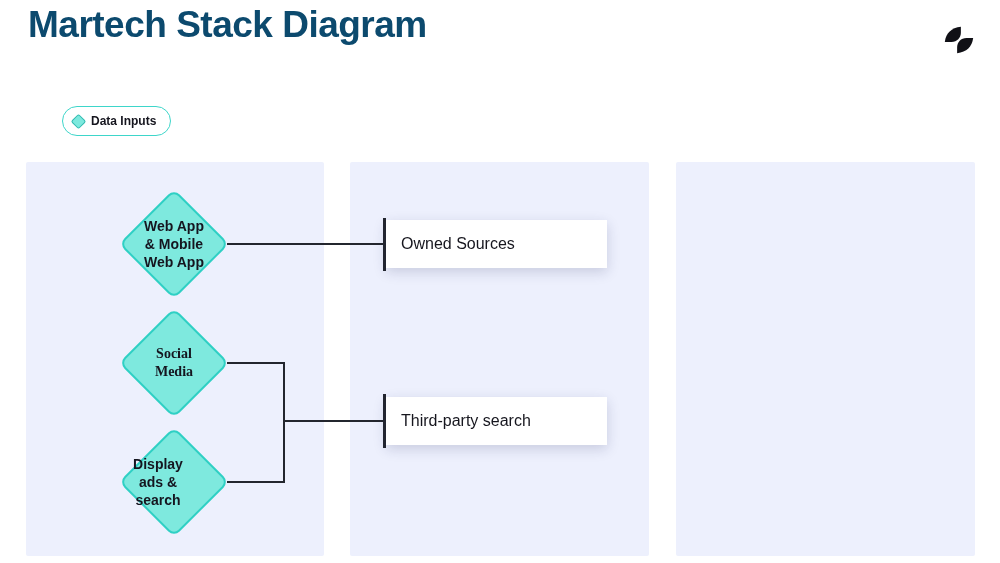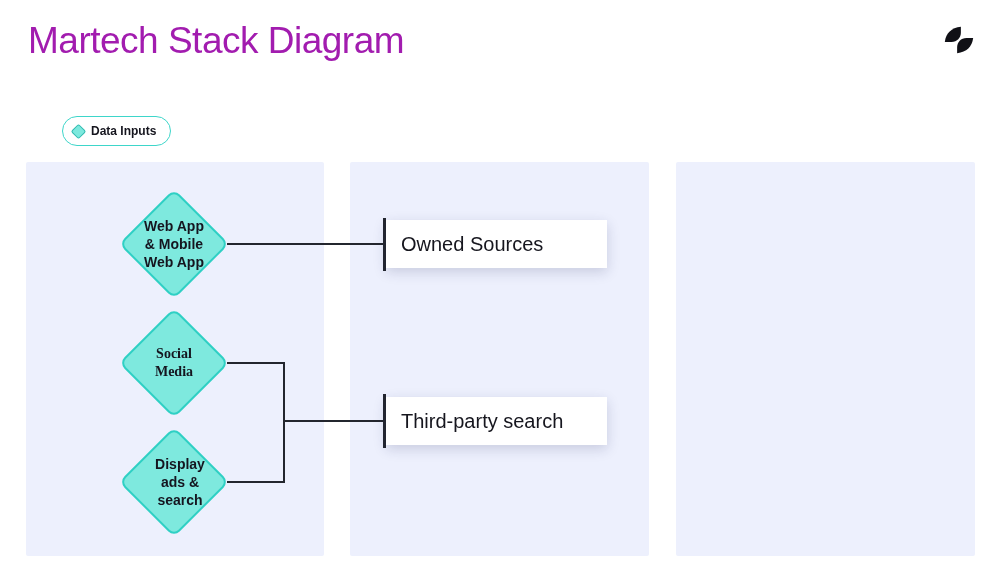--- a/index.html
+++ b/index.html
@@ -6,43 +6,42 @@
   html, body { width: 1000px; height: 563px; }
   body {
     position: relative;
     background: #ffffff;
     font-family: "Liberation Sans", sans-serif;
     color: #14141c;
     overflow: hidden;
   }
   .page-title {
     position: absolute;
-    left: 28px; top: 20px;
+    left: 28px; top: 4px;
     font-size: 37px;
-    font-weight: 400;
+    font-weight: 700;
     letter-spacing: -0.5px;
-    color: #a21caf;
+    color: #0c4a6e;
   }
   .brand-logo {
     position: absolute;
     left: 942px; top: 23px;
     width: 34px; height: 34px;
   }
   .legend-chip {
     position: absolute;
     left: 62px; top: 106px;
     height: 30px;
     display: inline-flex;
     align-items: center;
     gap: 7px;
     padding: 0 14px 0 10px;
     background: #ffffff;
     border: 1.5px solid #3ed6ca;
     border-radius: 16px;
-    margin-top: 10px;
   }
   .legend-chip .chip-diamond {
     width: 11px; height: 11px;
     background: #7de9de;
     border: 1.5px solid #2bb9ae;
     border-radius: 2px;
     transform: rotate(45deg);
     flex: 0 0 auto;
   }
   .legend-chip .chip-label {
@@ -83,36 +82,36 @@
     justify-content: center;
     text-align: center;
     font-size: 14px;
     font-weight: 700;
     line-height: 1.3;
     color: #15151f;
     pointer-events: none;
   }
   .diamond-label.l1 { top: 214px; width: 68px; left: 140px; }
   .diamond-label.l2 { top: 333px; width: 56px; left: 146px; font-family: Liberation Serif, serif; }
-  .diamond-label.l3 { top: 452px; width: 72px; left: 144px; }
+  .diamond-label.l3 { top: 452px; width: 72px; left: 122px; }
 
   .edge {
     position: absolute;
     background: #23262e;
   }
   .node-box {
     position: absolute;
     left: 386px;
     width: 221px; height: 48px;
     background: #ffffff;
     box-shadow: 0 4px 12px rgba(35, 40, 90, 0.18);
     display: flex;
     align-items: center;
     padding-left: 15px;
-    font-size: 20px;
+    font-size: 16px;
     font-weight: 500;
     color: #16161e;
   }
   .node-box.b1 { top: 220px; }
   .node-box.b2 { top: 397px; }
 </style>
 </head>
 <body>
 
 <h1 class="page-title">Martech Stack Diagram</h1>

